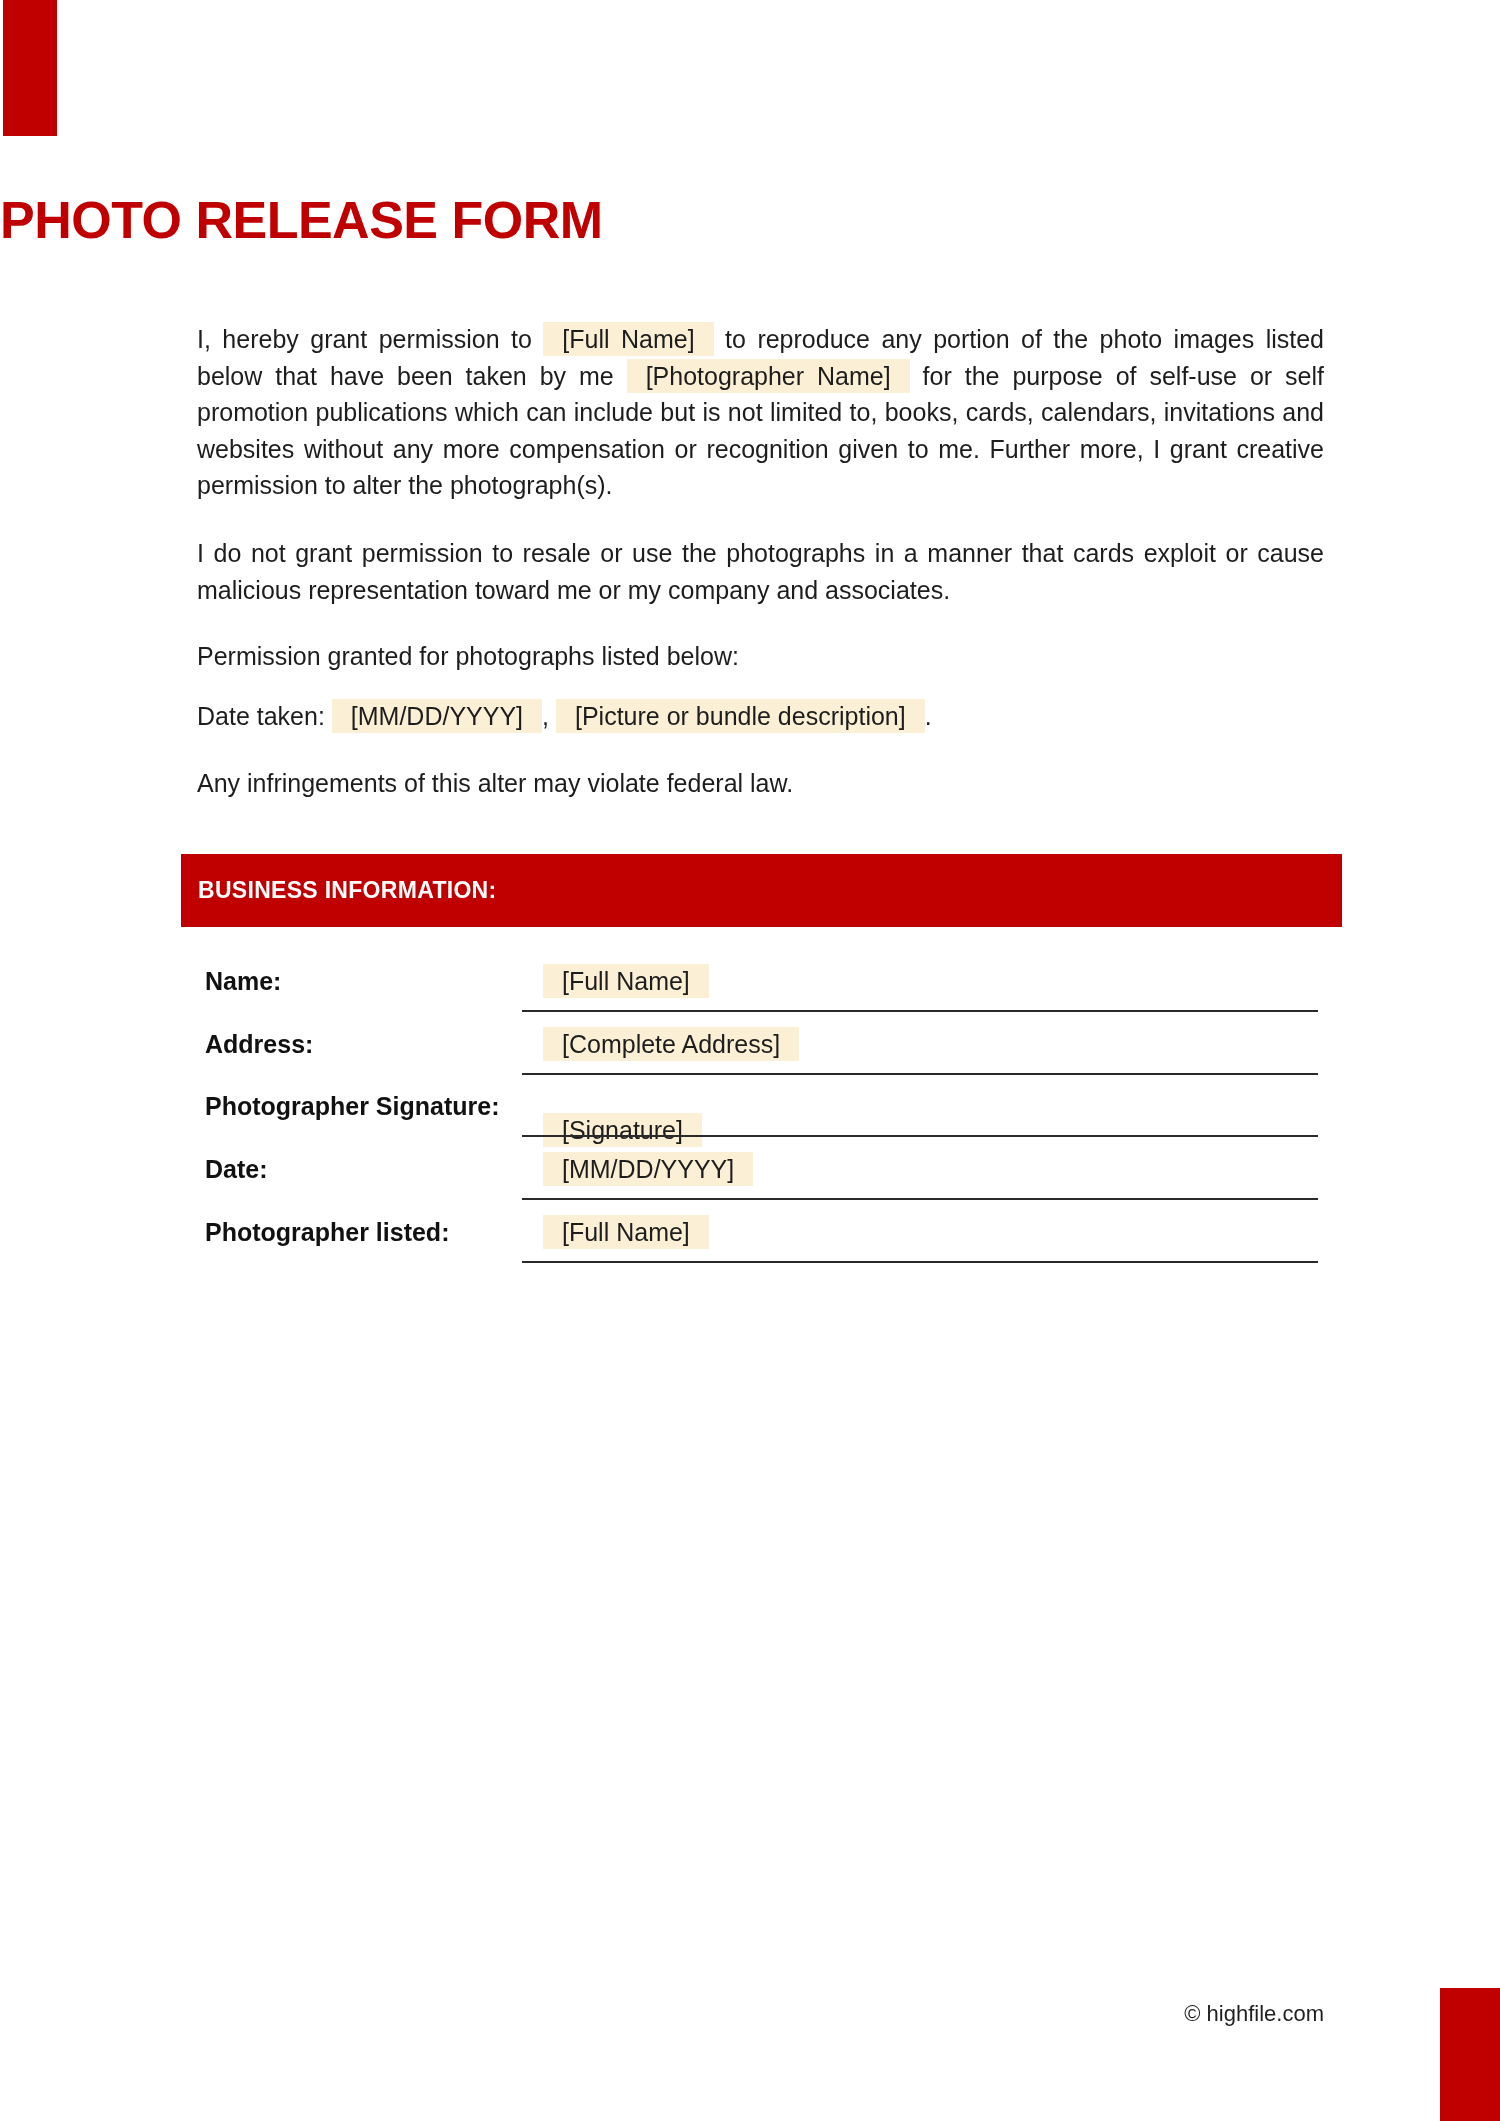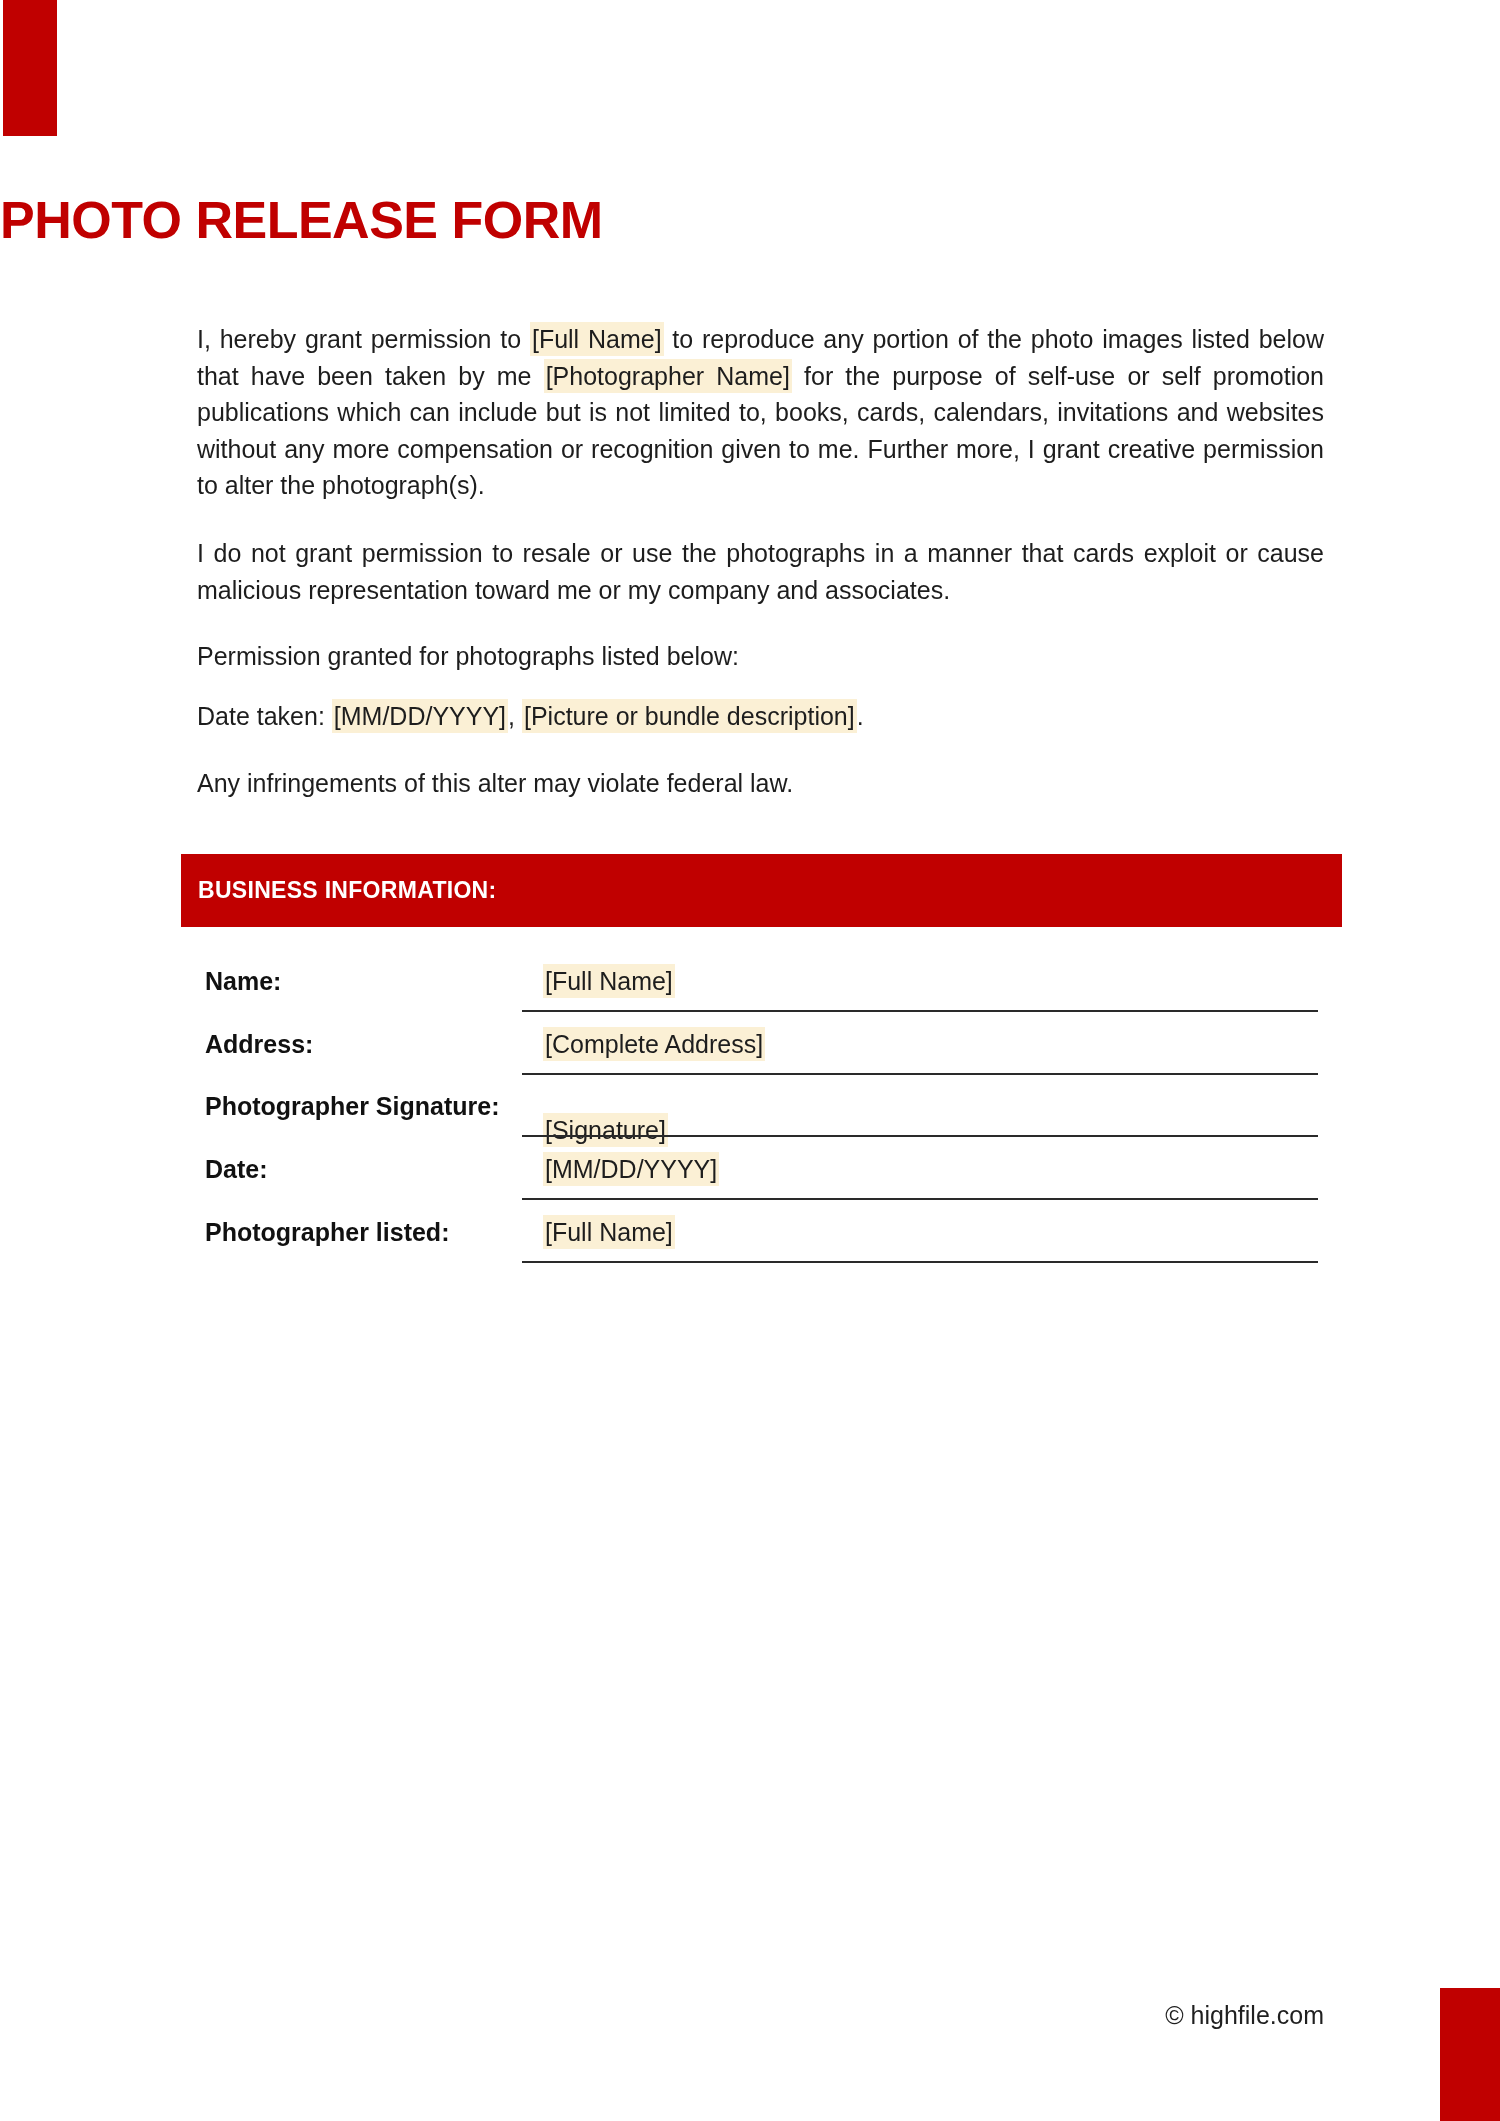--- a/index.html
+++ b/index.html
@@ -33,21 +33,21 @@
     width: 1127px;
     margin: 0;
     font-size: 25px;
     line-height: 36.6px;
     color: #1d1d1d;
   }
   .justify { text-align: justify; }
 
   .hl {
     background: #FBF0D5;
-    padding: 3px 2px;
+    padding: 3px 19px;
   }
 
   .section-banner {
     position: absolute;
     left: 181px; top: 854px;
     width: 1161px; height: 73px;
     background: #C00000;
     display: flex;
     align-items: center;
   }
@@ -82,21 +82,21 @@
     width: 796px;
     height: 0;
     border-top: 2px solid #2a2a2a;
   }
 
   .footer-credit {
     position: absolute;
     top: 2001px;
     right: 176px;
     margin: 0;
-    font-size: 25px;
+    font-size: 22px;
     color: #1f1f1f;
   }
 </style>
 </head>
 <body>
 
 <div class="corner-rect corner-top-left"></div>
 
 <h1 class="doc-title">PHOTO RELEASE FORM</h1>
 

